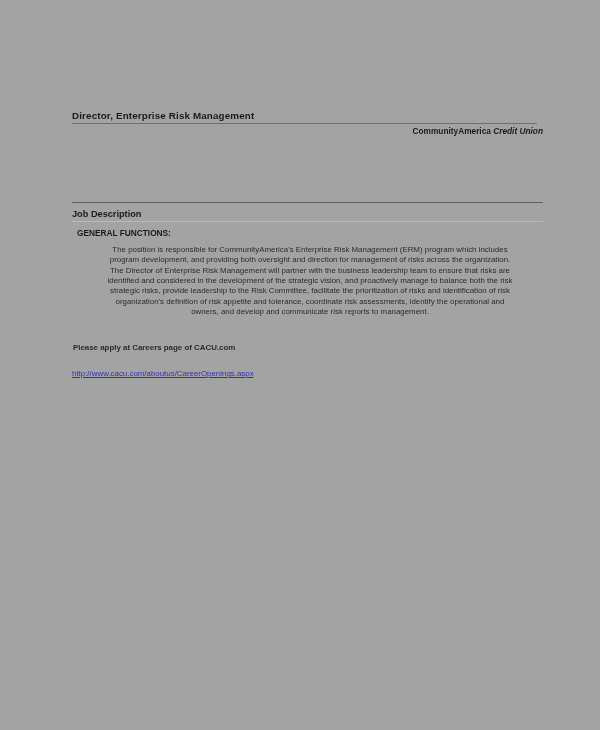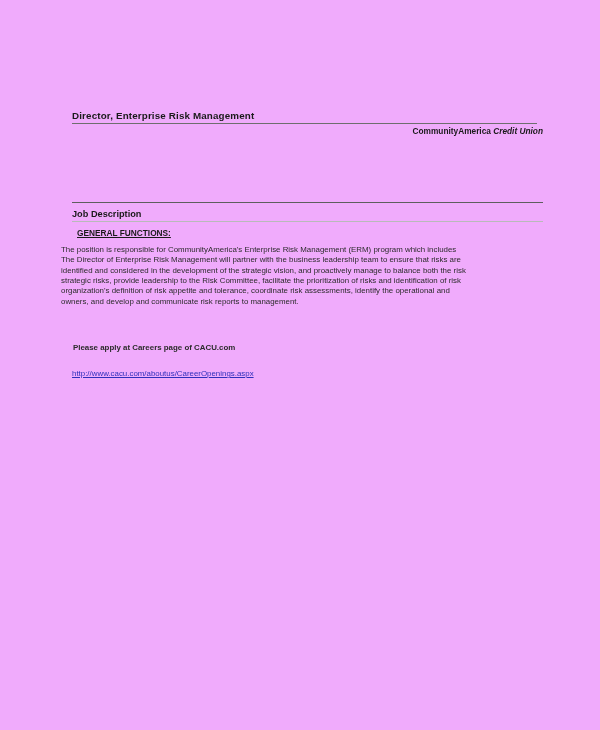--- a/index.html
+++ b/index.html
@@ -16,21 +16,21 @@
     overflow: hidden;
     position: relative;
   }
 
   .page {
     position: absolute;
     top: 0;
     left: 0;
     width: 600px;
     height: 730px;
-    background: #f0abfc;
+    background: #a3a3a3;
   }
 
   
   .header {
     position: absolute;
     left: 72px;
     top: 110px;
     width: 471px;
   }
   .doc-title {
@@ -91,35 +91,34 @@
     border-top: 1px solid #b9b9b9;
     width: 471px;
   }
   .subsection-heading {
     margin-top: 1.5px;
     margin-left: 5px;
     font-size: 8.3px;
     font-weight: bold;
     line-height: 10px;
     color: #1a1a1a;
-    text-decoration: underline;
     display: inline-block;
     white-space: nowrap;
   }
 
   
   .body-paragraph {
     position: absolute;
-    left: 61px;
+    left: 73px;
     top: 245px;
     width: 474px;
     font-size: 7.9px;
     line-height: 10.35px;
     color: #2b2b2b;
-    text-align: left;
+    text-align: center;
   }
   .body-line {
     white-space: nowrap;
   }
 
   .apply-note {
     position: absolute;
     left: 73px;
     top: 343px;
     font-size: 7.9px;
@@ -156,20 +155,21 @@
   <div class="rule-section-top"></div>
 
   <div class="section-heading-wrap">
     <div class="section-heading">Job Description</div>
     <div class="rule-section-bottom"></div>
     <div class="subsection-heading">GENERAL FUNCTIONS:</div>
   </div>
 
   <div class="body-paragraph">
     <div class="body-line">The position is responsible for CommunityAmerica's Enterprise Risk Management (ERM) program which includes</div>
+    <div class="body-line">program development, and providing both oversight and direction for management of risks across the organization.</div>
     <div class="body-line">The Director of Enterprise Risk Management will partner with the business leadership team to ensure that risks are</div>
     <div class="body-line">identified and considered in the development of the strategic vision, and proactively manage to balance both the risk</div>
     <div class="body-line">strategic risks, provide leadership to the Risk Committee, facilitate the prioritization of risks and identification of risk</div>
     <div class="body-line">organization's definition of risk appetite and tolerance, coordinate risk assessments, identify the operational and</div>
     <div class="body-line">owners, and develop and communicate risk reports to management.</div>
   </div>
 
   <div class="apply-note">Please apply at Careers page of CACU.com</div>
 
   <a class="doc-link" href="#">http://www.cacu.com/aboutus/CareerOpenings.aspx</a>

